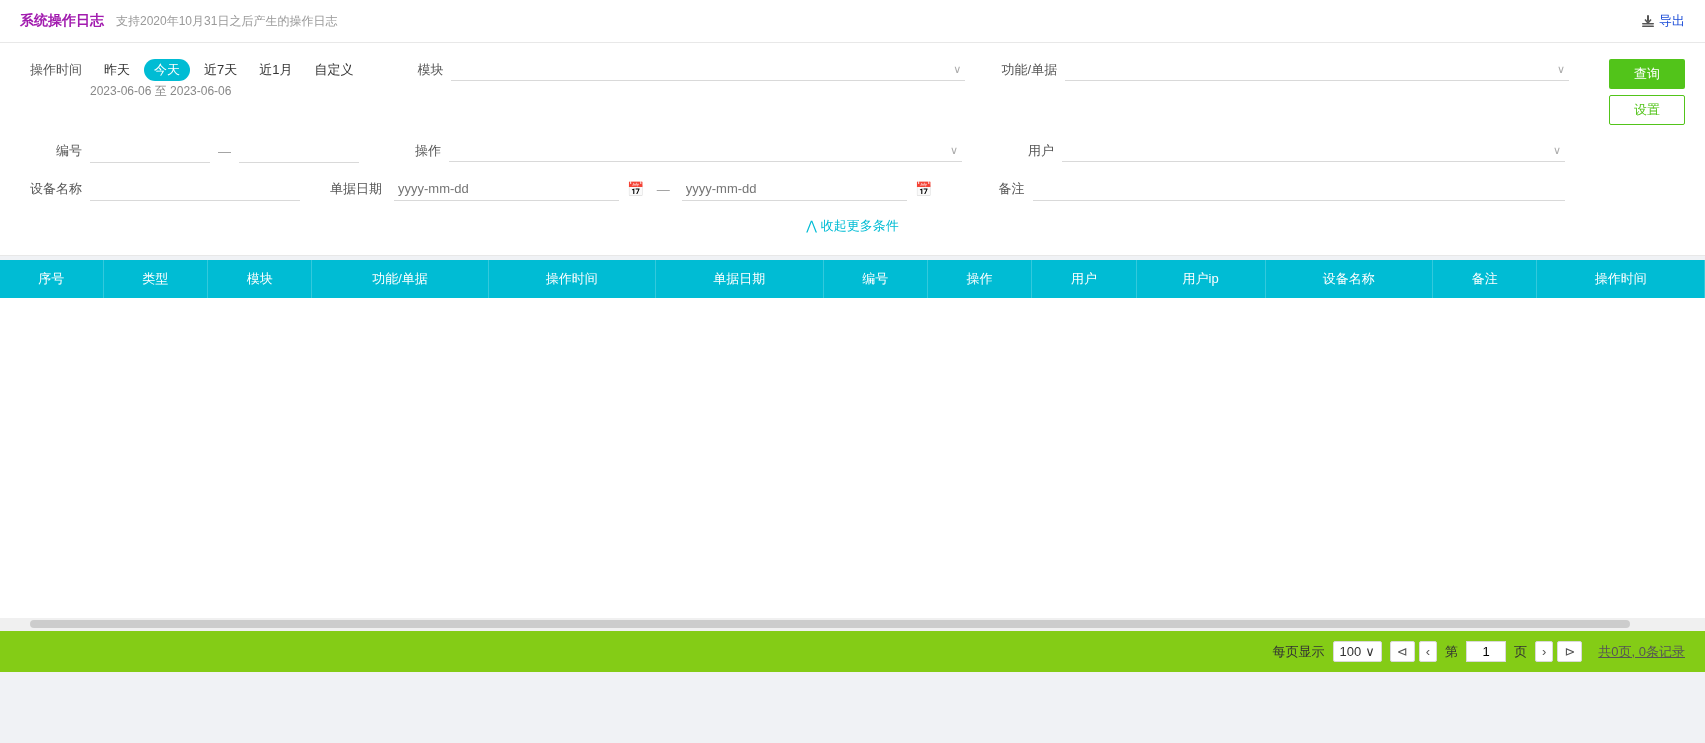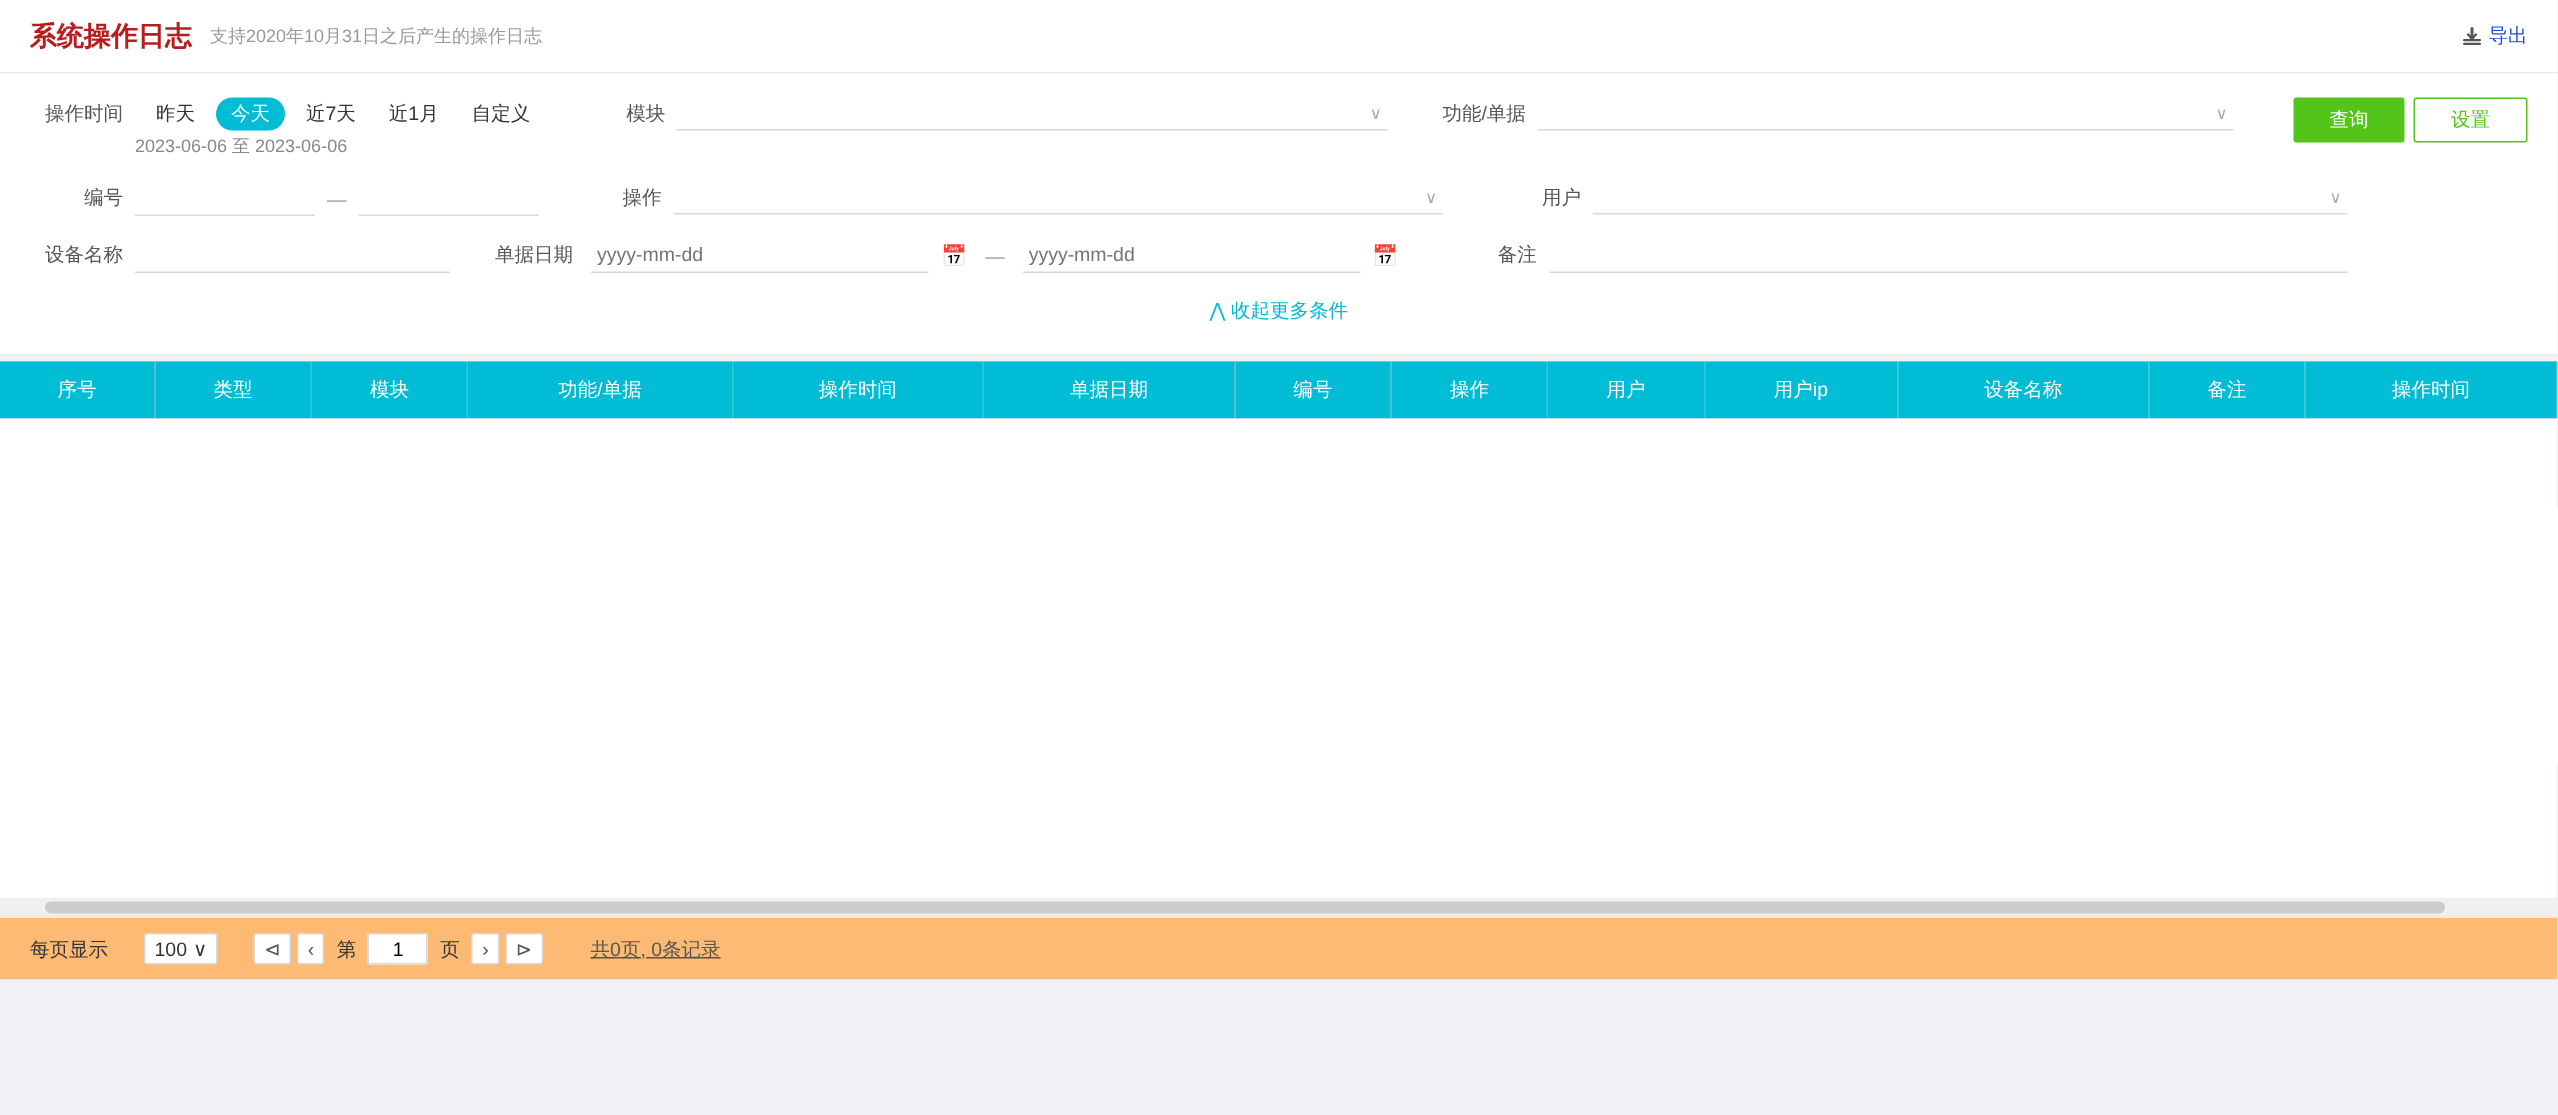--- a/index.html
+++ b/index.html
@@ -7,23 +7,23 @@
 
     .page-header {
       background: #fff;
       padding: 12px 20px;
       display: flex;
       align-items: center;
       gap: 12px;
       border-bottom: 1px solid #e8e8e8;
     }
     .page-title {
-      font-size: 18px;
+      font-size: 14px;
       font-weight: bold;
-      color: #b91c1c;
+      color: #a21caf;
     }
     .page-subtitle {
       font-size: 12px;
       color: #999;
     }
     .export-btn {
       margin-left: auto;
       display: flex;
       align-items: center;
       gap: 4px;
@@ -106,21 +106,21 @@
       font-size: 11px;
     }
 
     .dash {
       margin: 0 8px;
       color: #999;
     }
 
     .action-buttons {
       display: flex;
-      flex-direction: row;
+      flex-direction: column;
       gap: 6px;
       margin-left: 20px;
     }
 
     .query-btn {
       background: #52c41a;
       color: #fff;
       border: none;
       padding: 6px 24px;
       cursor: pointer;
@@ -188,26 +188,26 @@
     .scrollbar-thumb {
       height: 8px;
       margin-top: 2px;
       margin-left: 30px;
       width: 1600px;
       background: #ccc;
       border-radius: 4px;
     }
 
     .pagination-bar {
-      background: #fdba74;
+      background: #84cc16;
       padding: 10px 20px;
       display: flex;
       align-items: center;
-      justify-content: flex-start;
-      gap: 24px;
+      justify-content: flex-end;
+      gap: 8px;
       font-size: 13px;
       border-top: 1px solid #f0f0f0;
     }
 
     .page-size-select {
       display: flex;
       align-items: center;
       gap: 4px;
       border: 1px solid #d9d9d9;
       border-radius: 2px;

